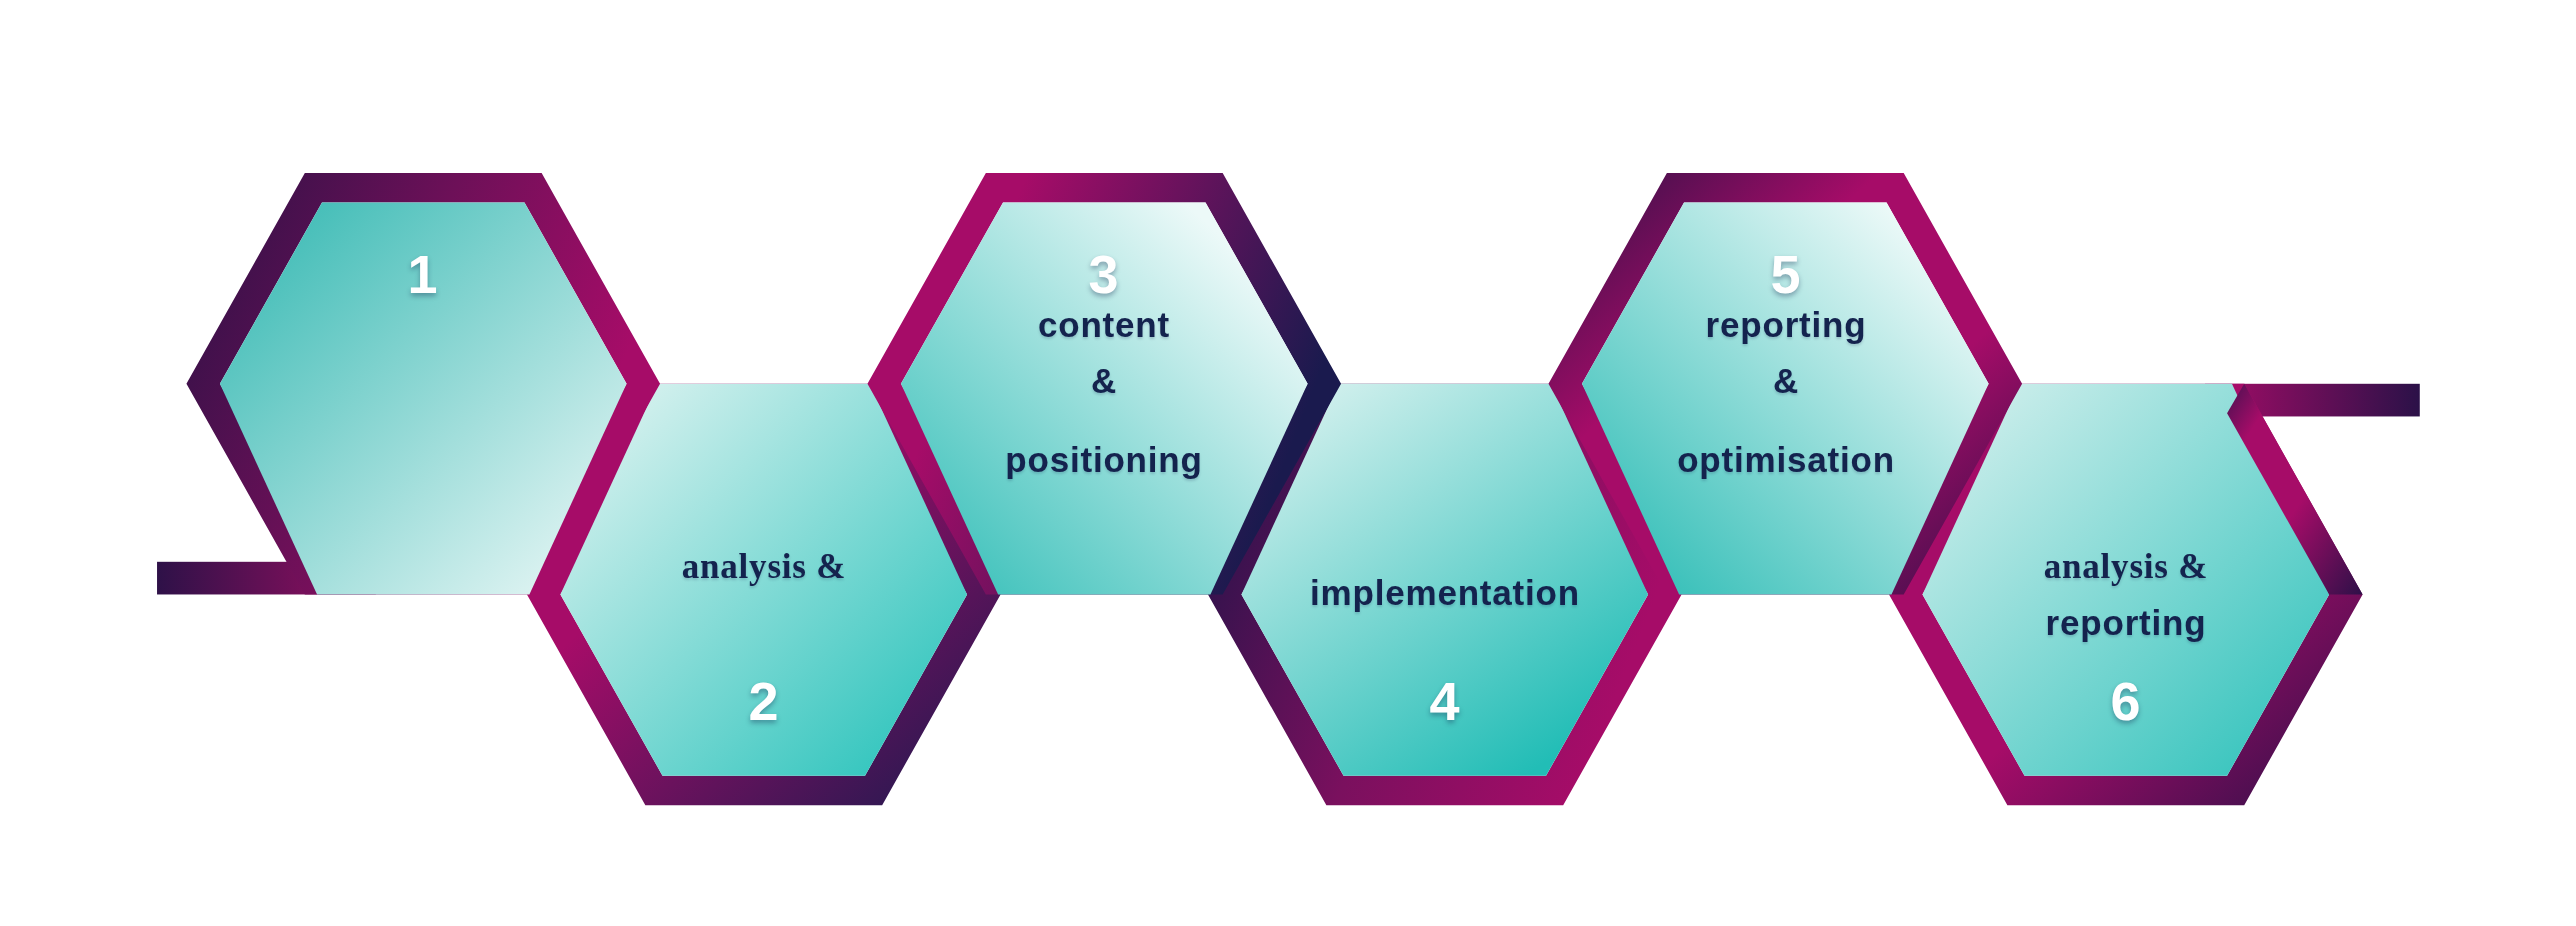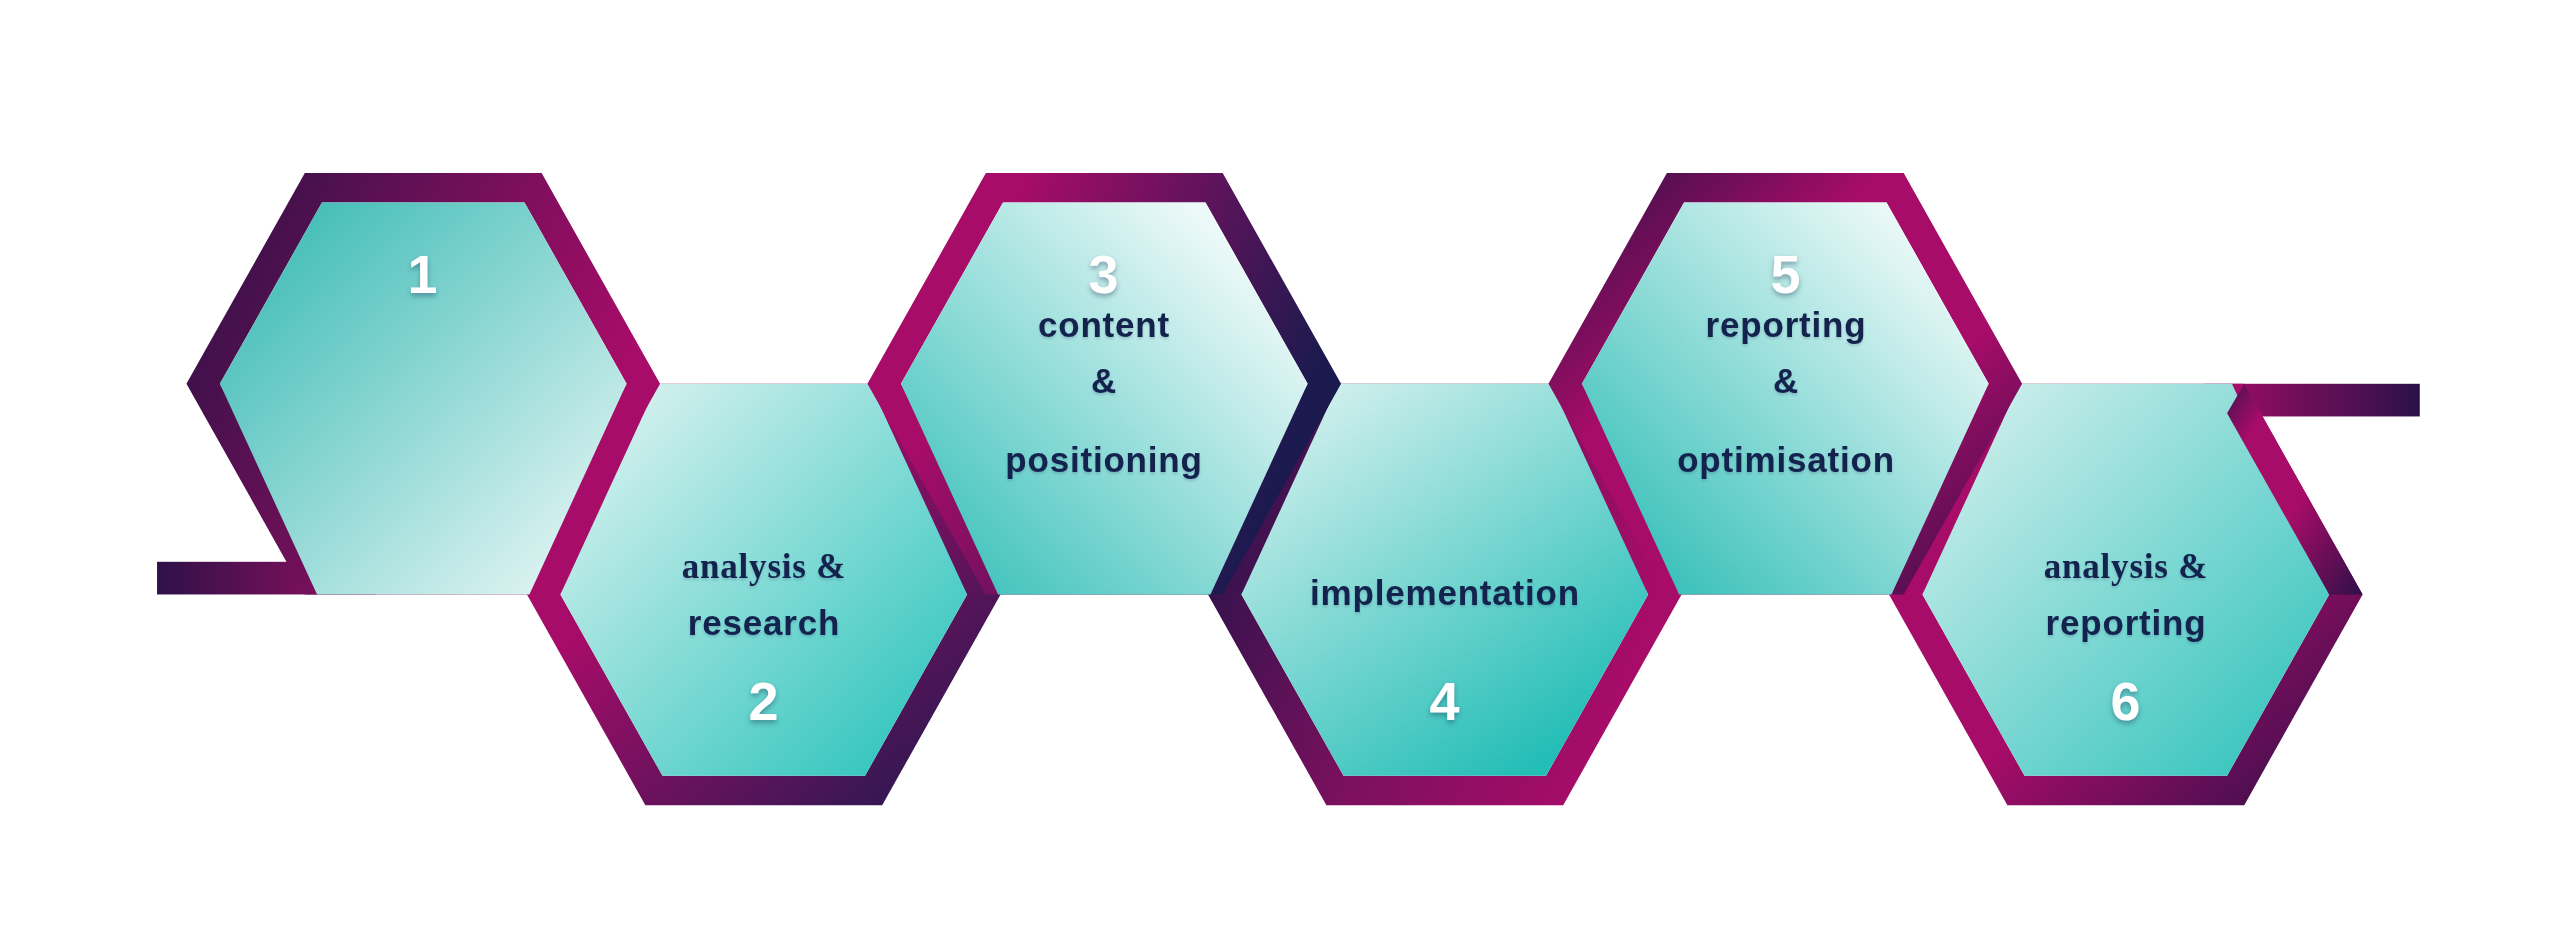--- a/index.html
+++ b/index.html
@@ -170,21 +170,20 @@
       <polygon fill="url(#f5)" points="41,258 166,36 414,36 539,258 420,516 160,516"></polygon>
     </g>
   </svg>
 
   <div class="hex-text" style="left:186px; top:173px;">
     <span class="hex-number num-top">1</span>
   </div>
 
   <div class="hex-text" style="left:527px; top:384px;">
     <span class="hex-label-line l2-a">analysis &amp;</span>
-    <span class="hex-label-line l2-b">research</span>
     <span class="hex-number num-bottom">2</span>
   </div>
 
   <div class="hex-text" style="left:867px; top:173px;">
     <span class="hex-number num-top">3</span>
     <span class="hex-label-line l3-a">content</span>
     <span class="hex-label-line l3-b">&amp;</span>
     <span class="hex-label-line l3-c">positioning</span>
   </div>
 

